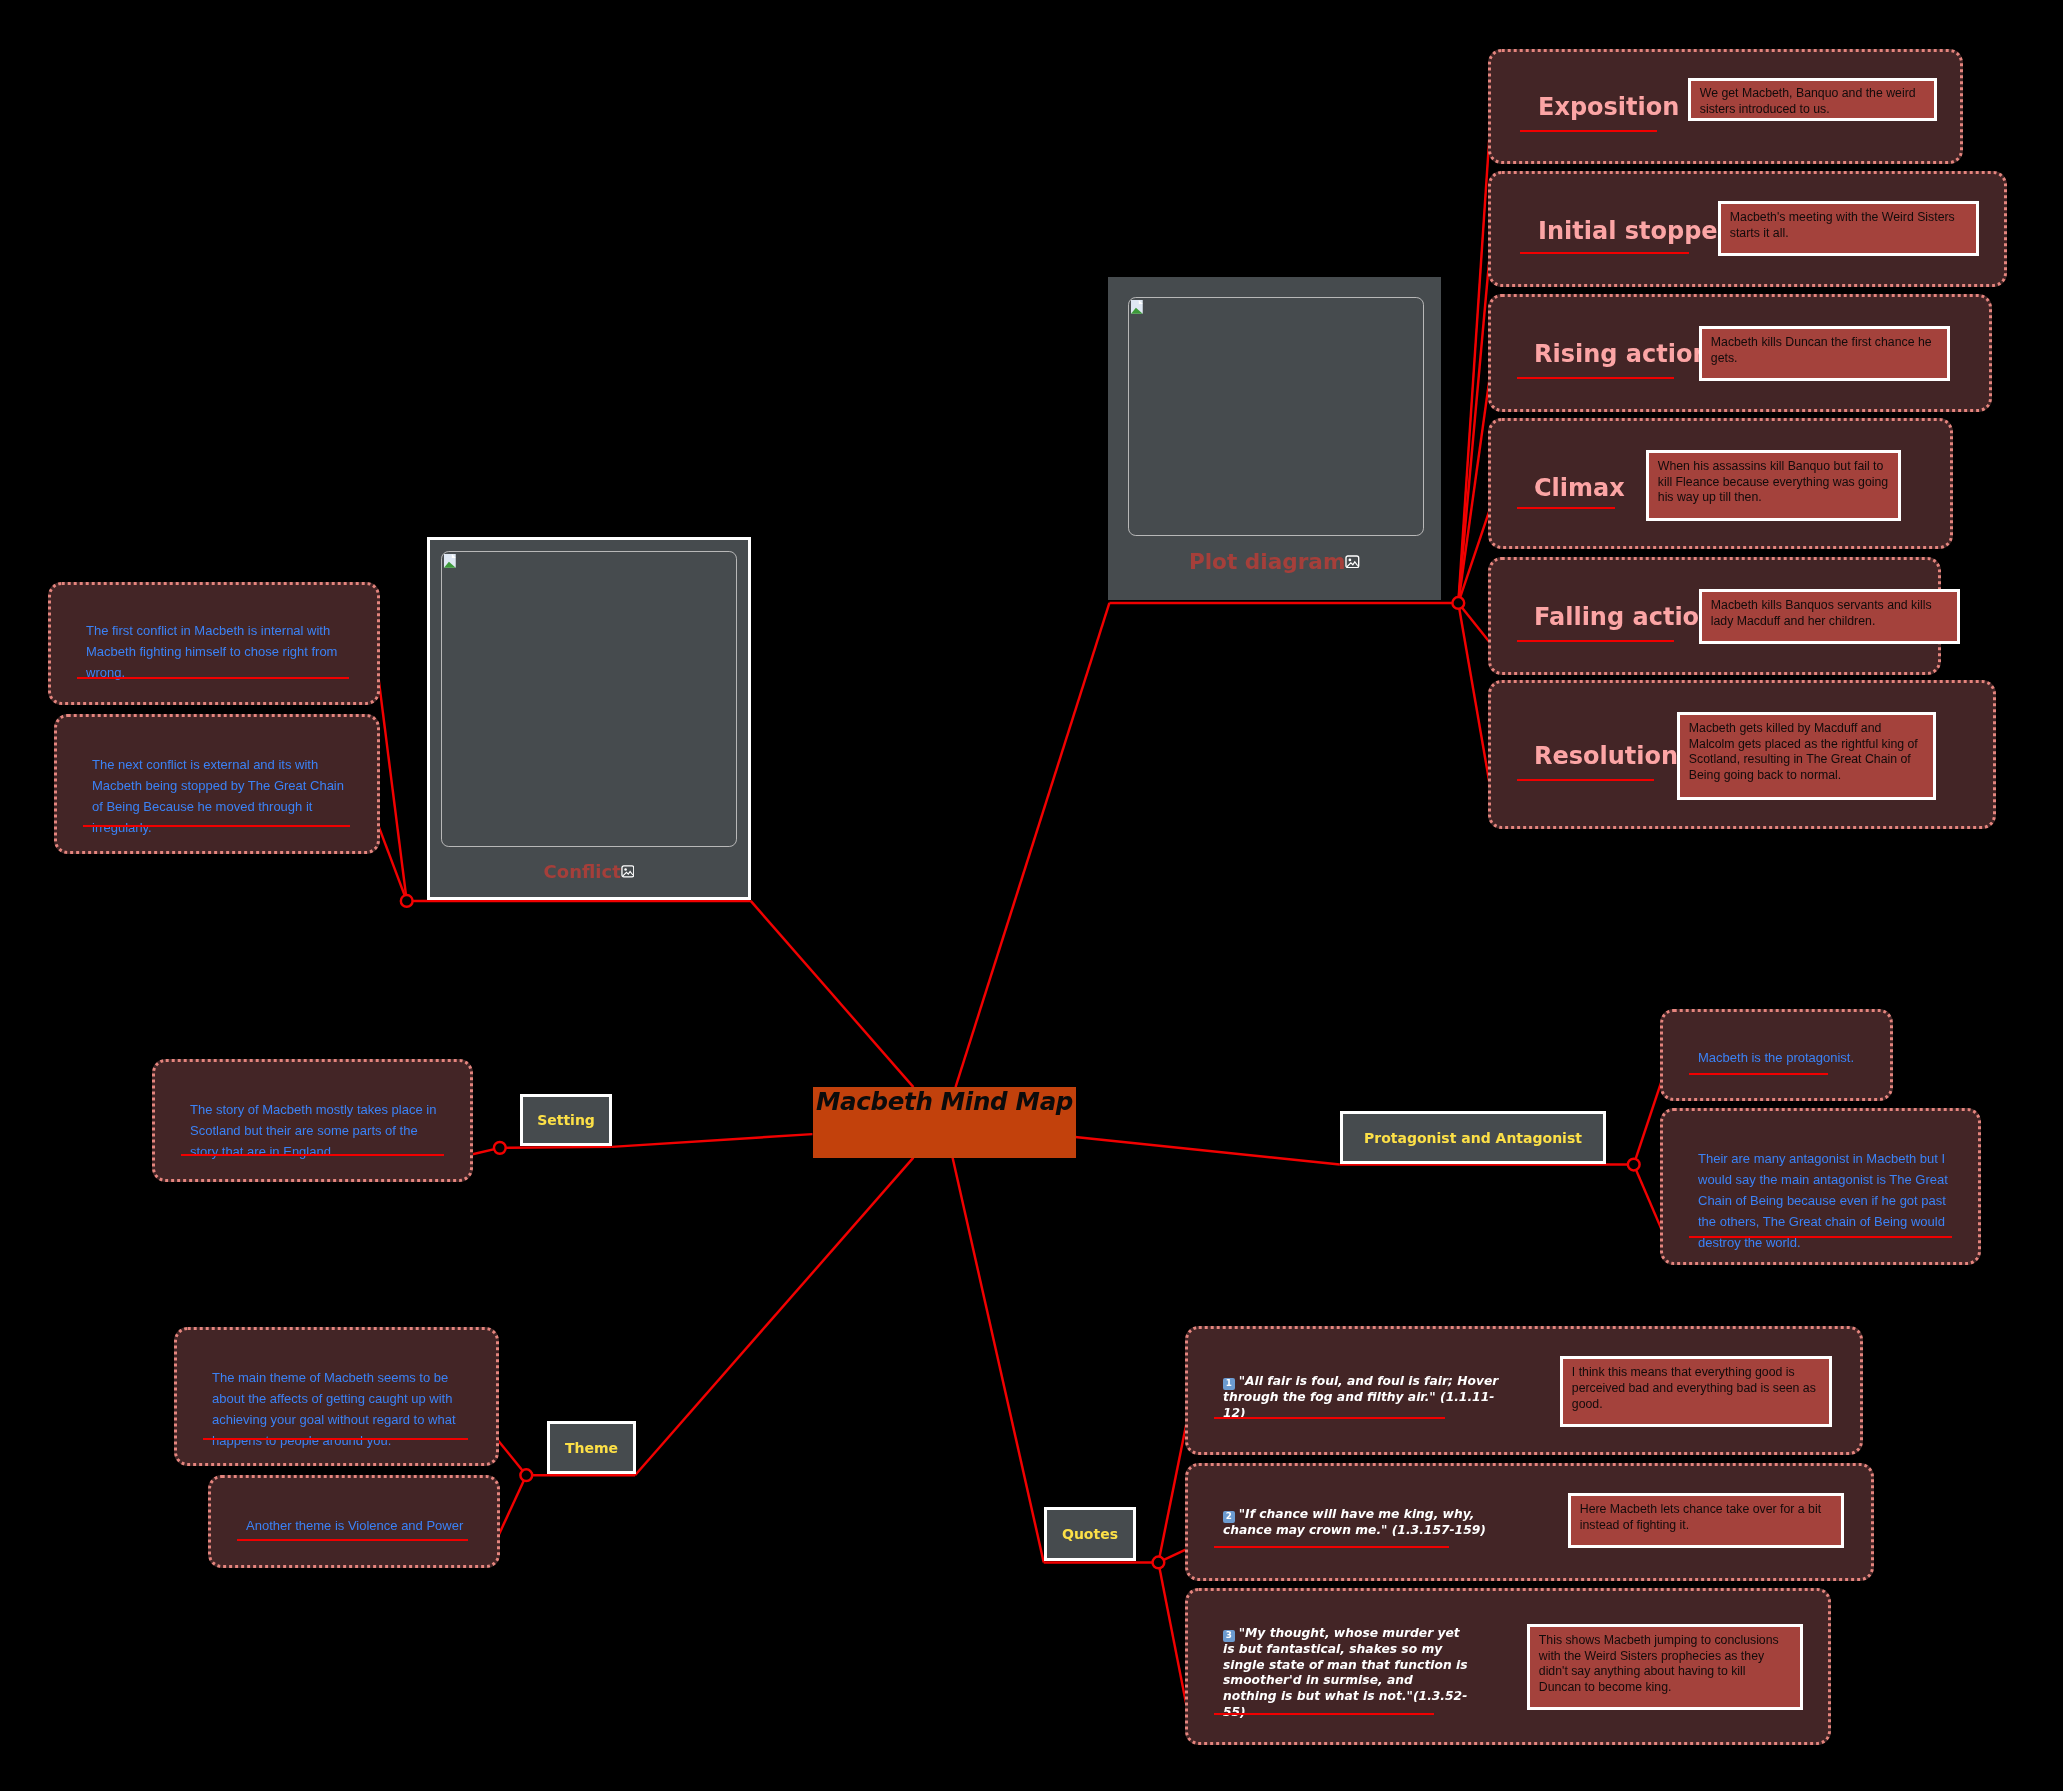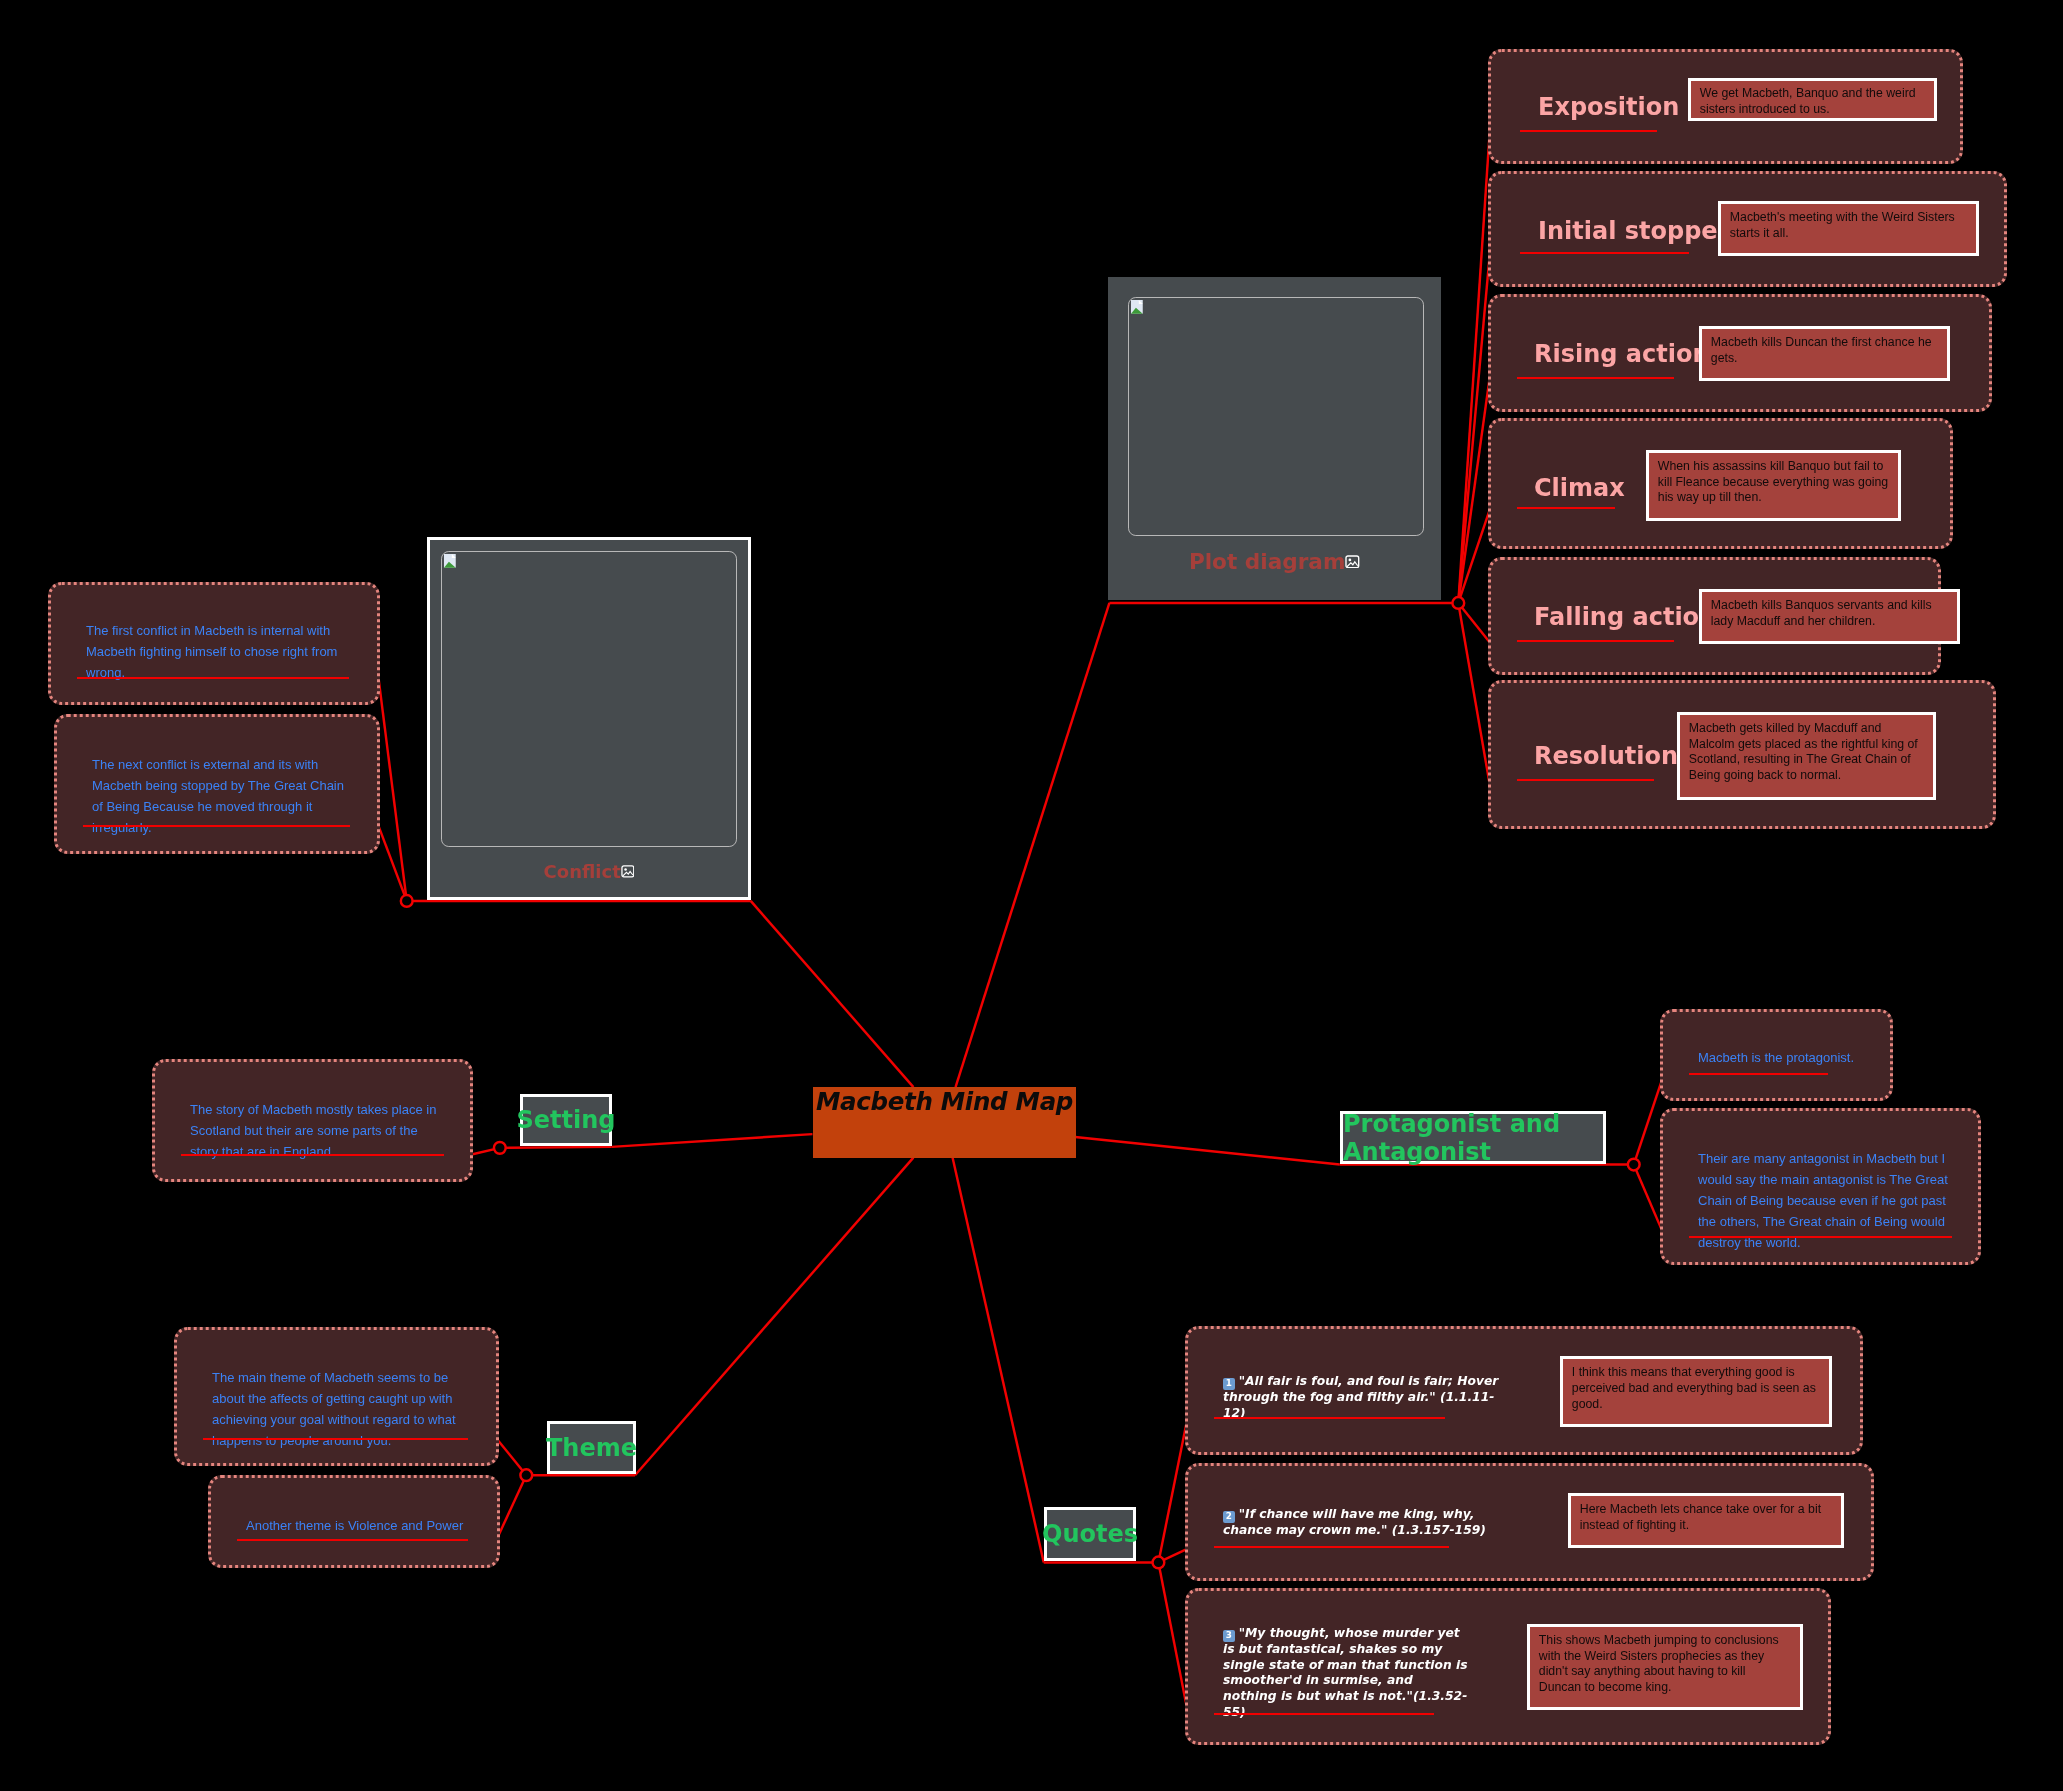--- a/index.html
+++ b/index.html
@@ -2,21 +2,21 @@
 <html><head>
 <meta charset="utf-8">
 <style>
   html, body { margin:0; padding:0; background:#000; }
   body { width:2063px; height:1792px; position:relative; overflow:hidden; font-family:"Liberation Sans", sans-serif; }
   svg.links { position:absolute; left:0; top:0; width:2063px; height:1792px; z-index:0; }
   .abs { position:absolute; box-sizing:border-box; z-index:1; }
   .root { background:#c2410c; display:flex; justify-content:center; }
   .root span { font-family:"DejaVu Sans", sans-serif; font-weight:bold; font-style:italic; font-size:24.5px; color:#0b0b0b; letter-spacing:-0.3px; }
   .main { background:#464b4e; border:3.9px solid #fff; display:flex; align-items:center; justify-content:center; }
-  .main span { color:#22c55e; font-weight:bold; font-size:24px; font-family:"DejaVu Sans", sans-serif; }
+  .main span { color:#fde047; font-weight:bold; font-size:14px; font-family:"DejaVu Sans", sans-serif; }
   .imgnode { background:#464b4e; }
   .imgnode.white { border:3.9px solid #fff; }
   .imgframe { position:absolute; border:1px solid #b8b8b8; border-radius:7.8px; }
   .broken { position:absolute; width:15.7px; height:15.7px; }
   .imgcap { position:absolute; left:0; right:0; display:flex; justify-content:center; align-items:center; gap:0; }
   .imgcap .t { color:#a53f3a; font-weight:bold; font-family:"DejaVu Sans", sans-serif; }
   .card { background:#432526; border:3.9px dotted #e5857e; border-radius:13.7px; }
   .card .txt { position:absolute; color:#3b82f6; font-size:13px; line-height:21px; }
   .card .ul { position:absolute; height:2px; background:#f10000; }
   .sub { font-weight:bold; font-size:24px; color:#fca5a5; position:absolute; font-family:"DejaVu Sans", sans-serif;margin-left:8px; }

